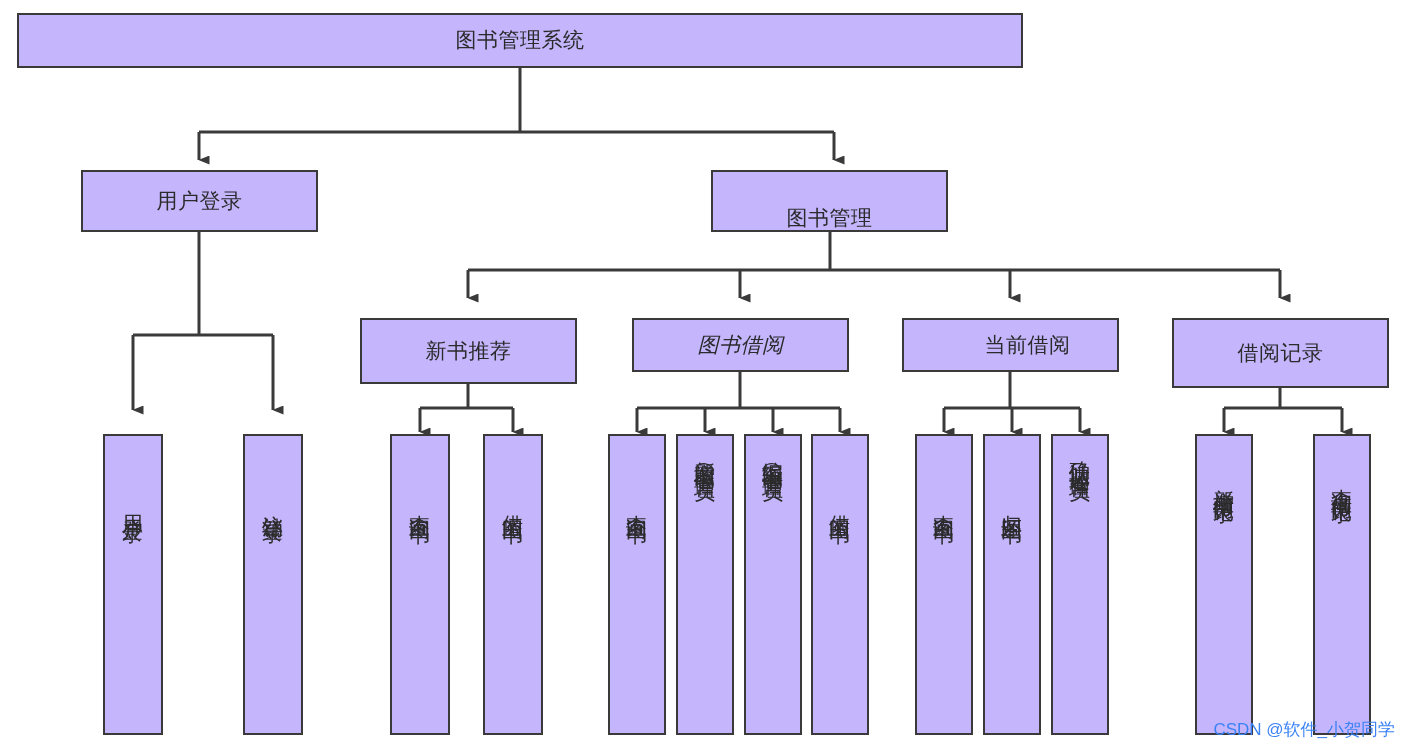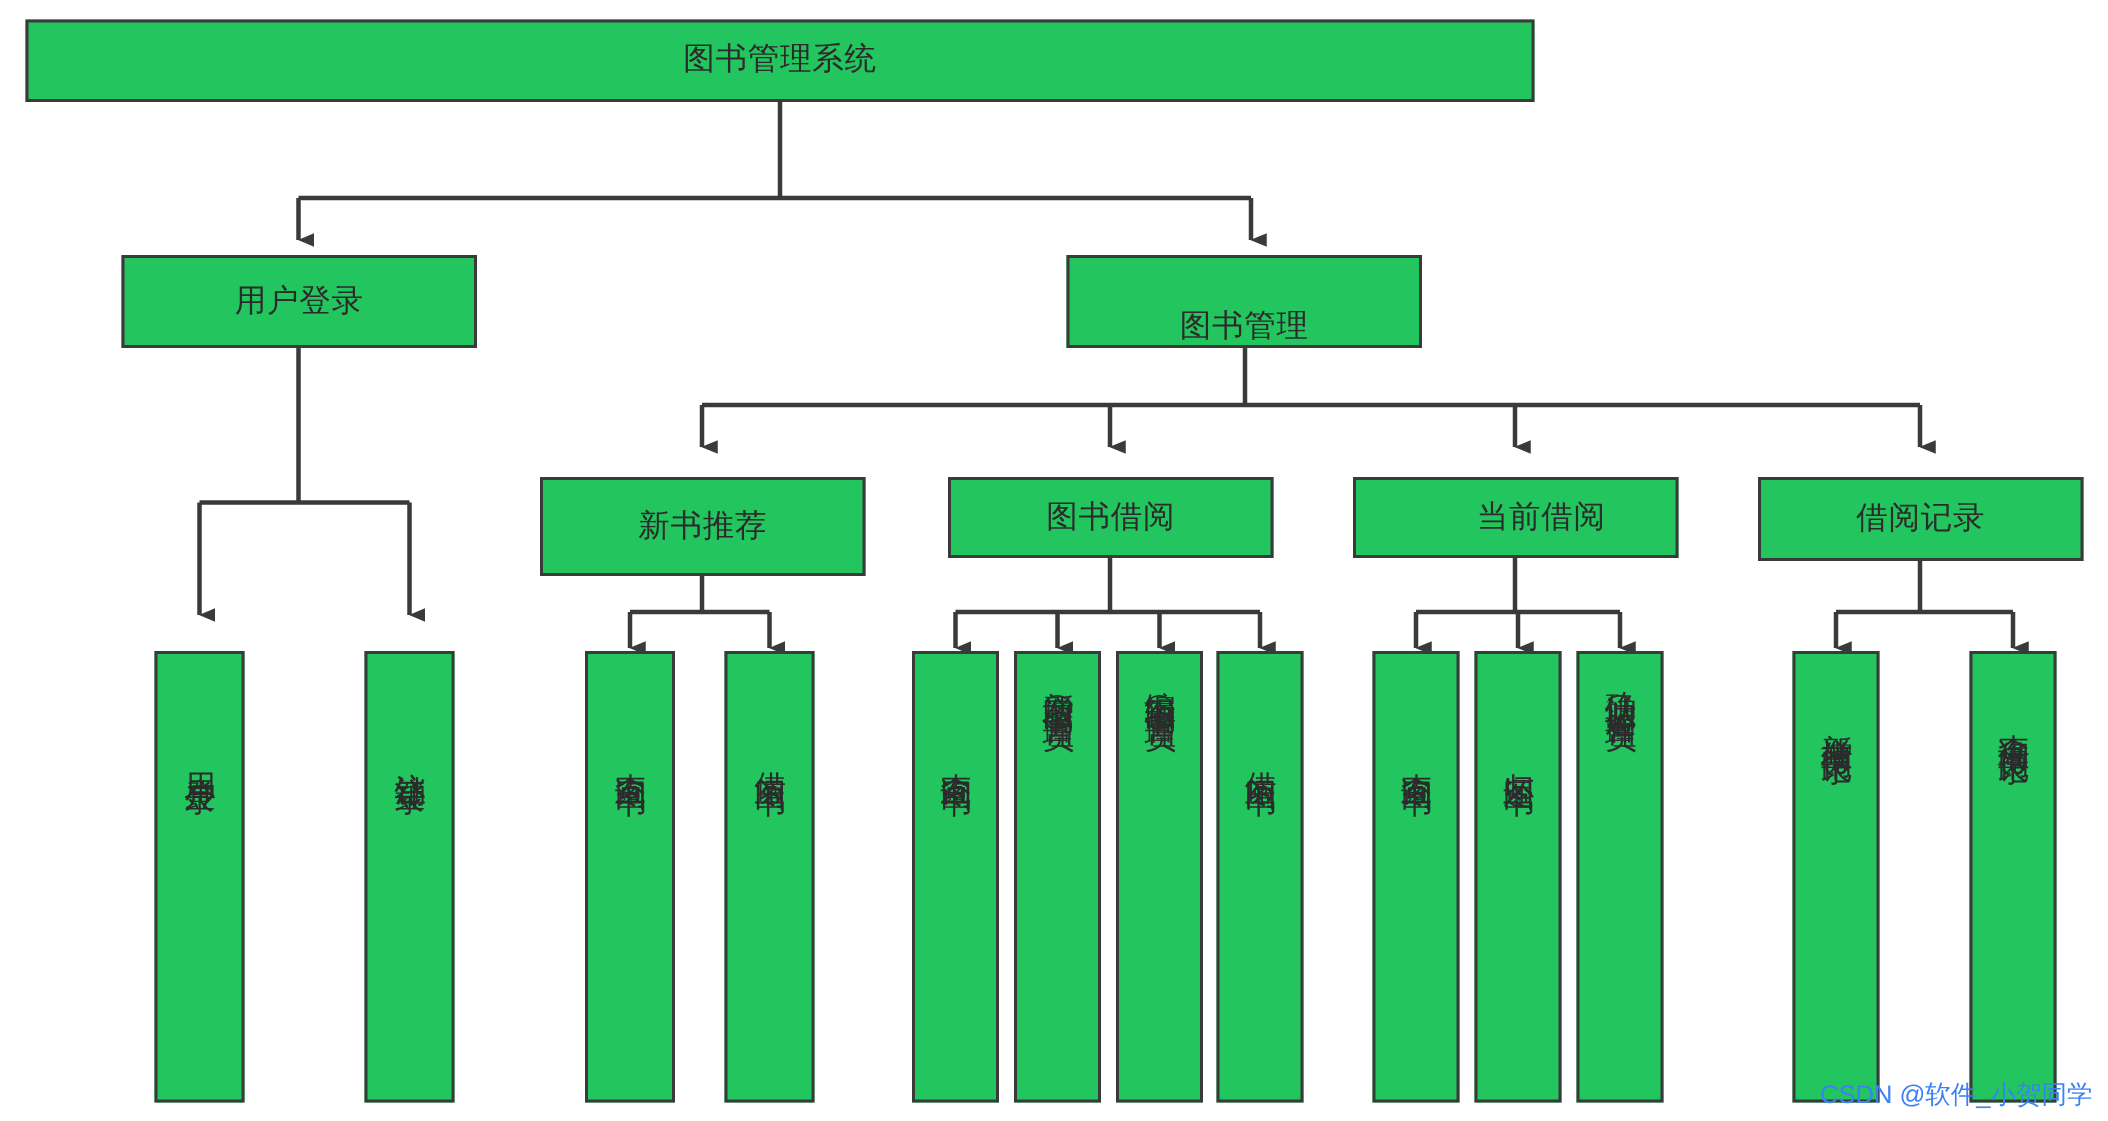--- a/index.html
+++ b/index.html
@@ -13,21 +13,21 @@
   #canvas {
     position: relative;
     width: 1405px;
     height: 747px;
     background: #ffffff;
     overflow: hidden;
   }
   .node {
     position: absolute;
     box-sizing: border-box;
-    background: #22c55e;
+    background: #c4b5fd;
     border: 2px solid #3a3a3a;
     display: flex;
     align-items: center;
     justify-content: center;
   }
   .node .label {
     color: #2b2b2b;
     font-size: 21px;
     line-height: 1.15;
     letter-spacing: 0.5px;
@@ -134,27 +134,27 @@
   <div class="node" style="left:81px; top:170px; width:237px; height:62px;">
     <span class="label">用户登录</span>
   </div>
   <div class="node" style="left:711px; top:170px; width:237px; height:62px;align-items:flex-end;">
     <span class="label">图书管理</span>
   </div>
 
   <div class="node" style="left:360px; top:318px; width:217px; height:66px;">
     <span class="label">新书推荐</span>
   </div>
-  <div class="node" style="left:632px; top:318px; width:217px; height:54px;">
+  <div class="node" style="left:632px; top:318px; width:217px; height:54px;font-style:italic;">
     <span class="label">图书借阅</span>
   </div>
   <div class="node" style="left:902px; top:318px; width:217px; height:54px;padding-left:34px;">
     <span class="label">当前借阅</span>
   </div>
-  <div class="node" style="left:1172px; top:318px; width:217px; height:56px;">
+  <div class="node" style="left:1172px; top:318px; width:217px; height:70px;">
     <span class="label">借阅记录</span>
   </div>
 
   <div class="node vertical mid" style="left:103px; top:434px; width:60px; height:301px;">
     <span class="label">用户登录</span>
   </div>
   <div class="node vertical mid" style="left:243px; top:434px; width:60px; height:301px;">
     <span class="label">注销登录</span>
   </div>
 

